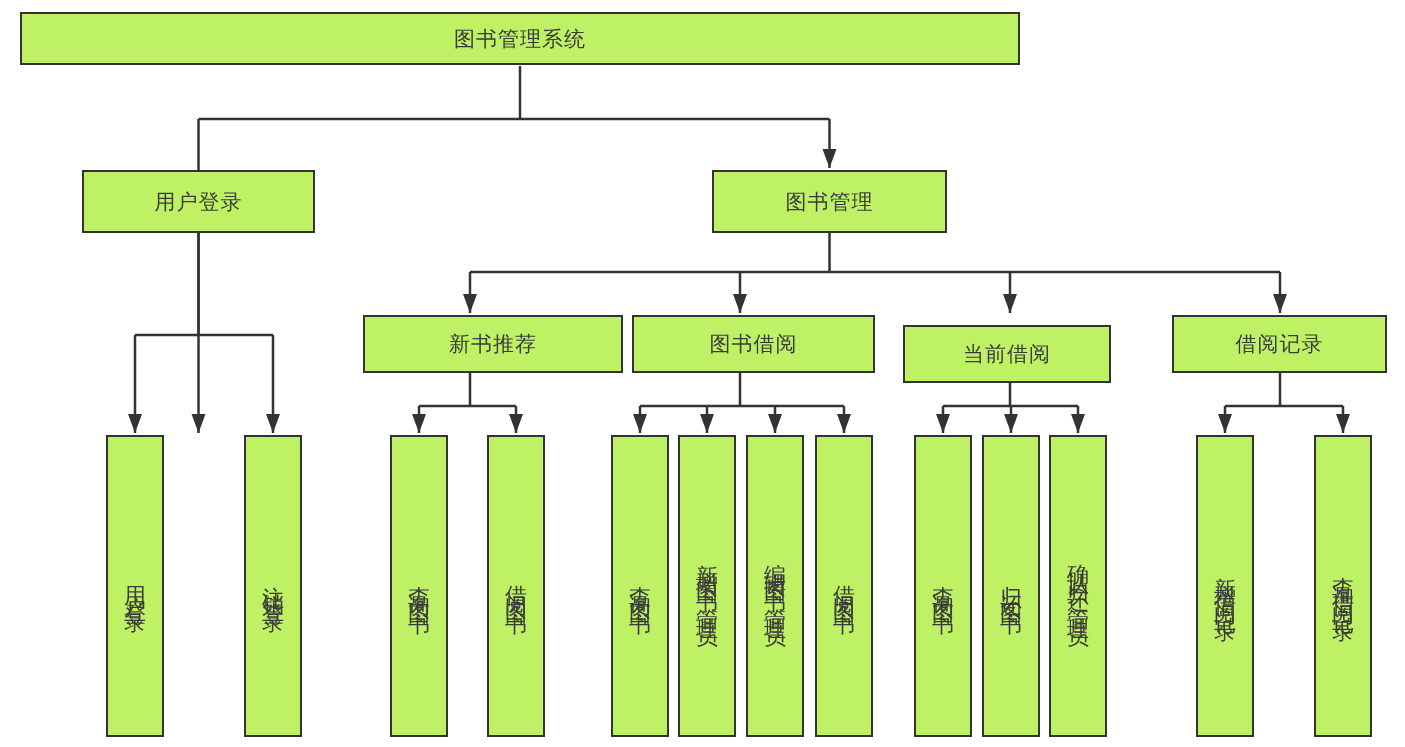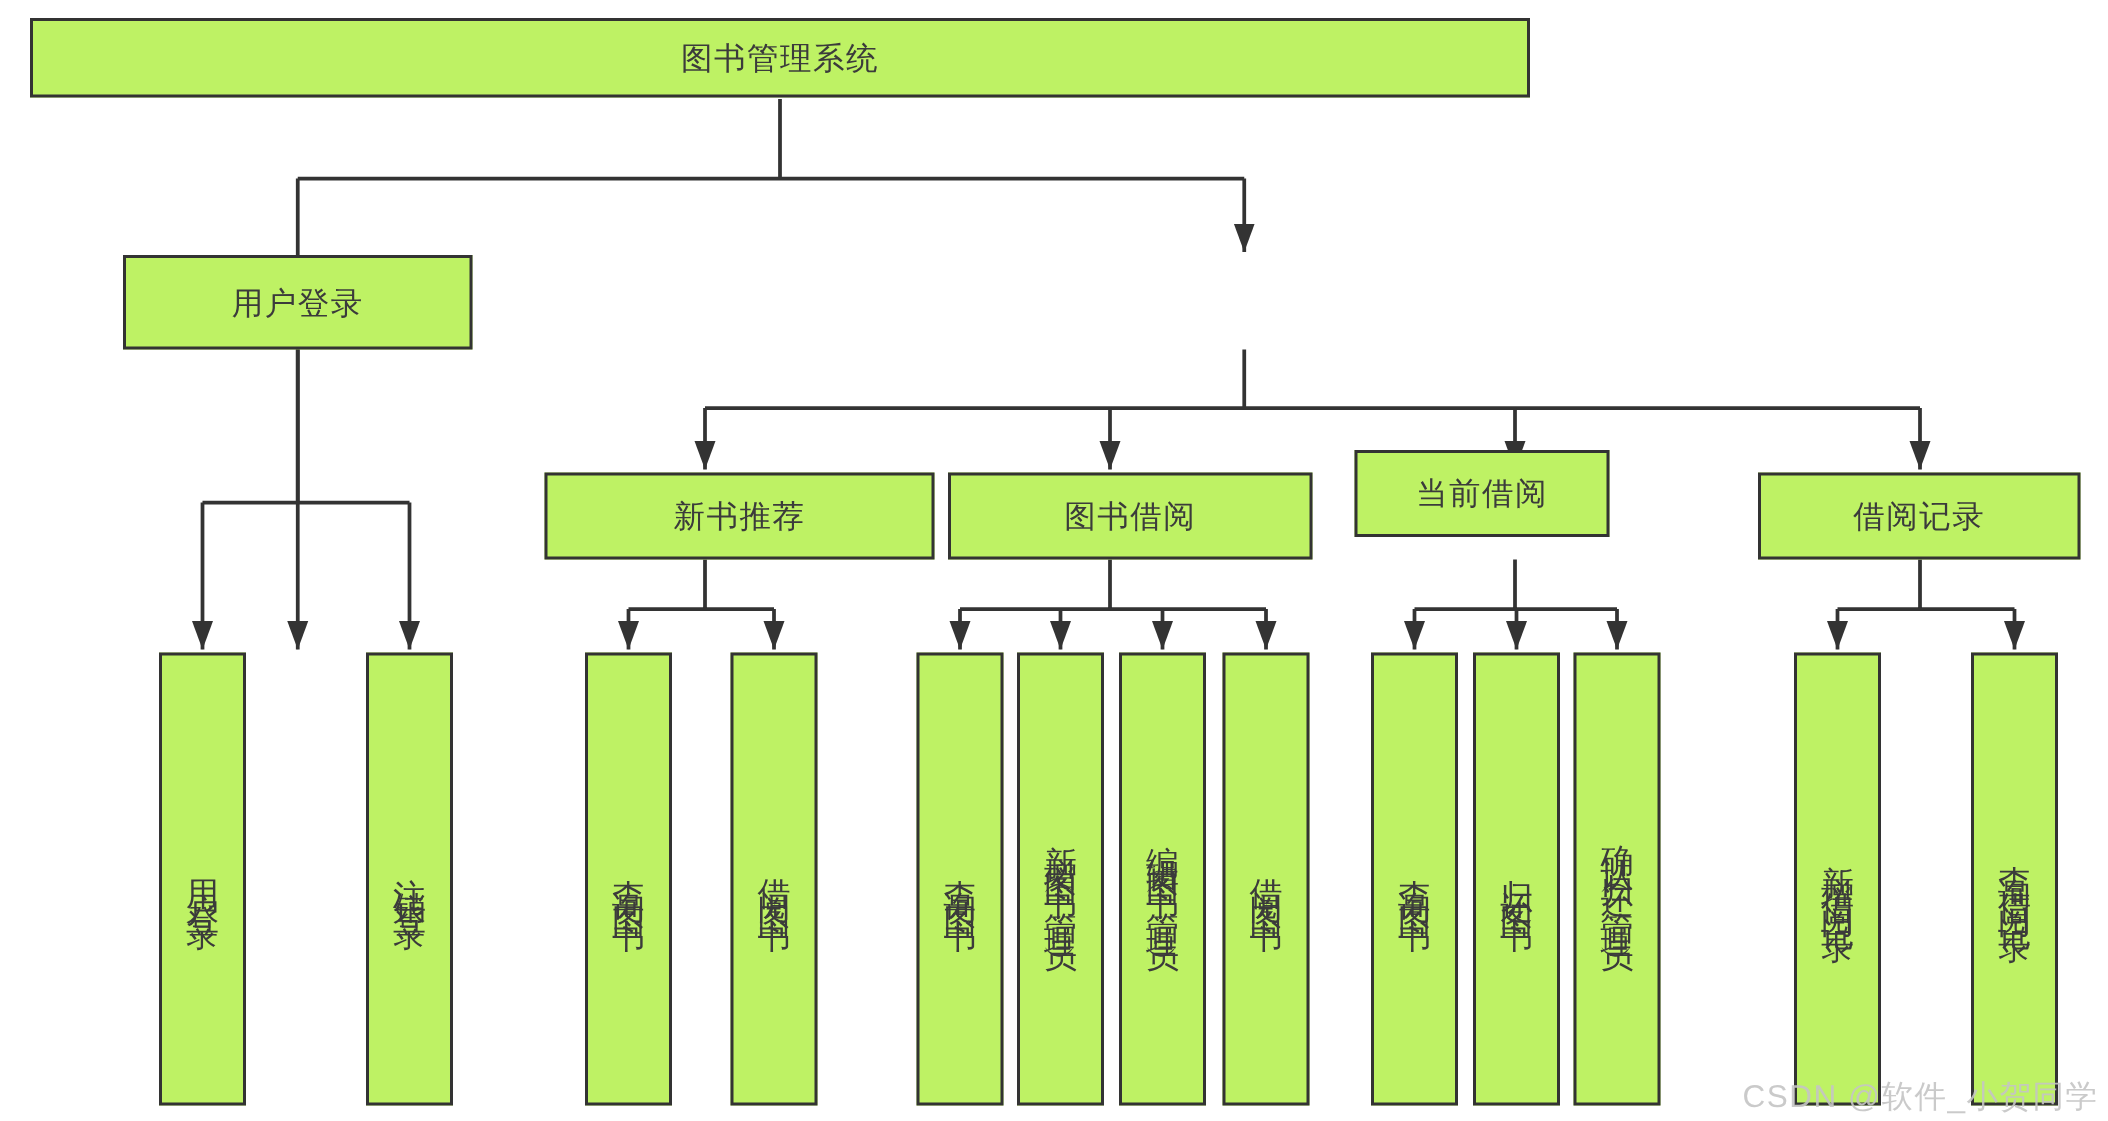--- a/index.html
+++ b/index.html
@@ -74,28 +74,31 @@
     <path marker-end="url(#arw)" d="M1343,406 V433"></path>
   </svg>
 
   <div class="box h" style="left:20px;top:12px;width:1000px;height:53px">
     <span>图书管理系统</span>
   </div>
 
   <div class="box h" style="left:82px;top:170px;width:233px;height:63px">
     <span>用户登录</span>
   </div>
+  <div class="box h" style="left:712px;top:170px;width:235px;height:63px">
+    <span>图书管理</span>
+  </div>
 
   <div class="box h" style="left:363px;top:315px;width:260px;height:58px">
     <span>新书推荐</span>
   </div>
   <div class="box h" style="left:632px;top:315px;width:243px;height:58px">
     <span>图书借阅</span>
   </div>
-  <div class="box h" style="left:903px;top:300px;width:170px;height:58px">
+  <div class="box h" style="left:903px;top:325px;width:208px;height:58px">
     <span>当前借阅</span>
   </div>
   <div class="box h" style="left:1172px;top:315px;width:215px;height:58px">
     <span>借阅记录</span>
   </div>
 
   <div class="box v" style="left:106px;top:435px;width:58px;height:302px">
     <span>用户登录</span>
   </div>
   <div class="box v" style="left:244px;top:435px;width:58px;height:302px">
@@ -132,14 +135,13 @@
     <span>确认归还（管理员）</span>
   </div>
 
   <div class="box v" style="left:1196px;top:435px;width:58px;height:302px">
     <span>新增借阅记录</span>
   </div>
   <div class="box v" style="left:1314px;top:435px;width:58px;height:302px">
     <span>查询借阅记录</span>
   </div>
 
-  <div class="watermark">CSDN @软件_小贺同学</div>
 </div>
 
 </body></html>

